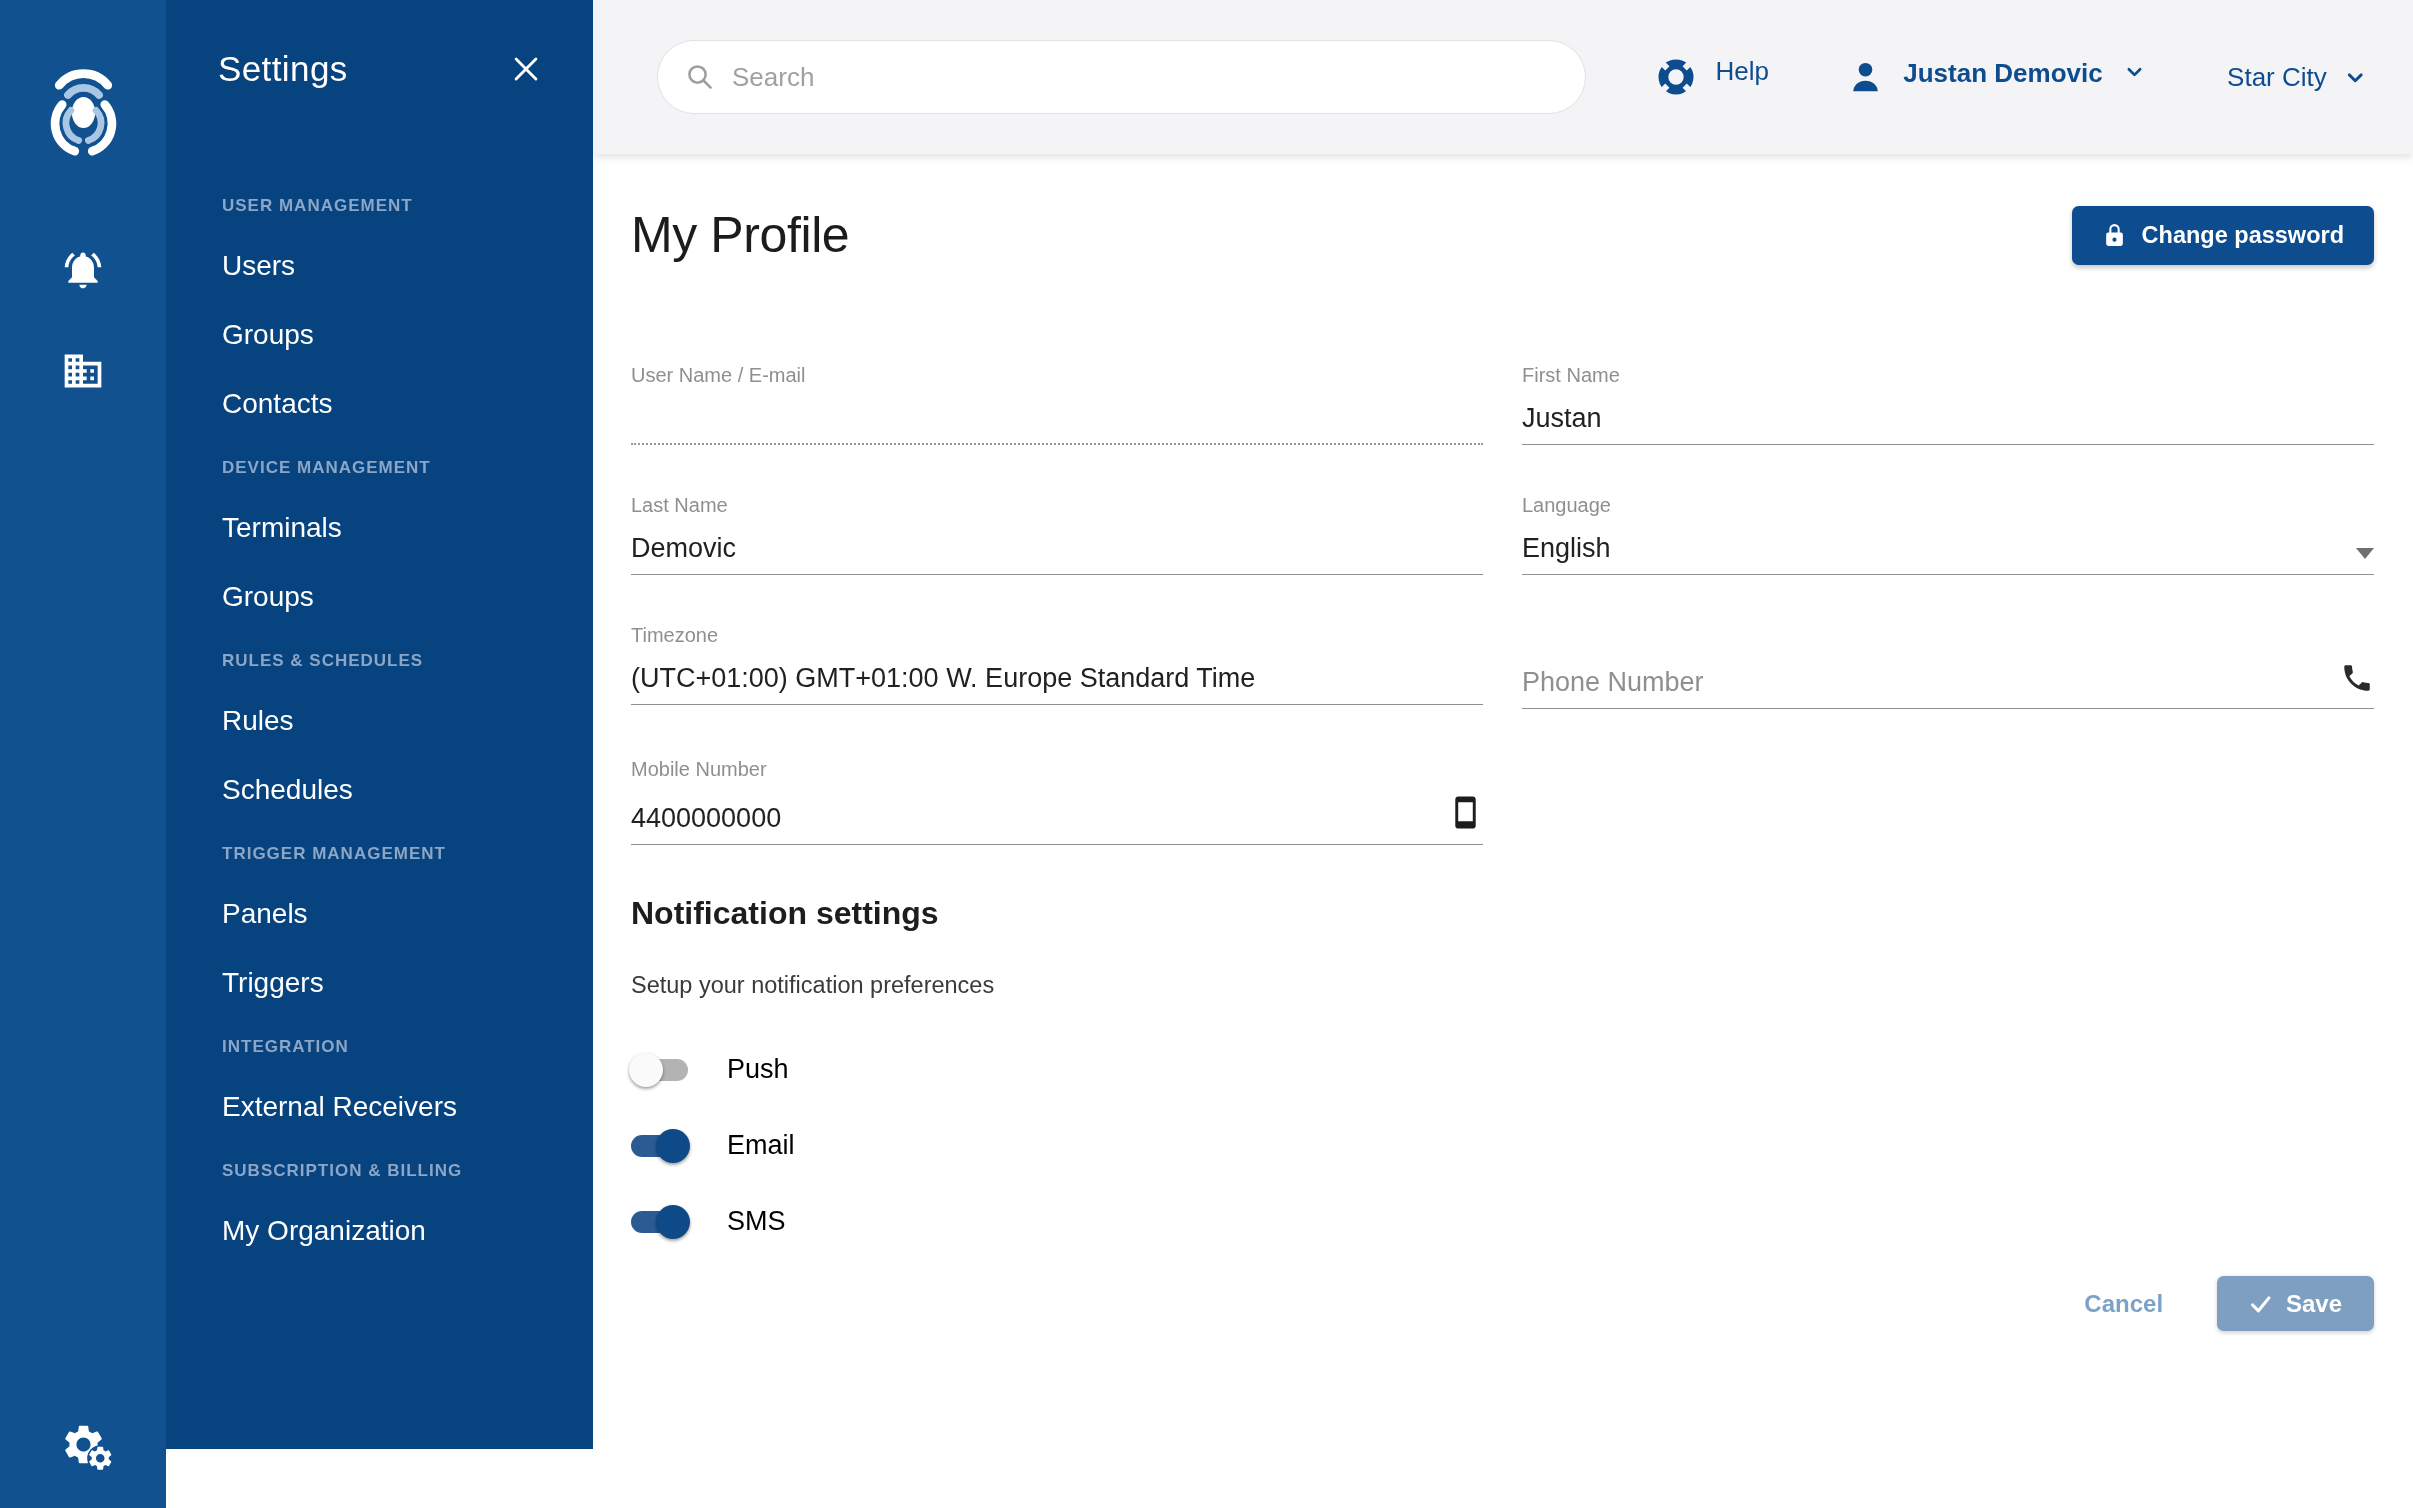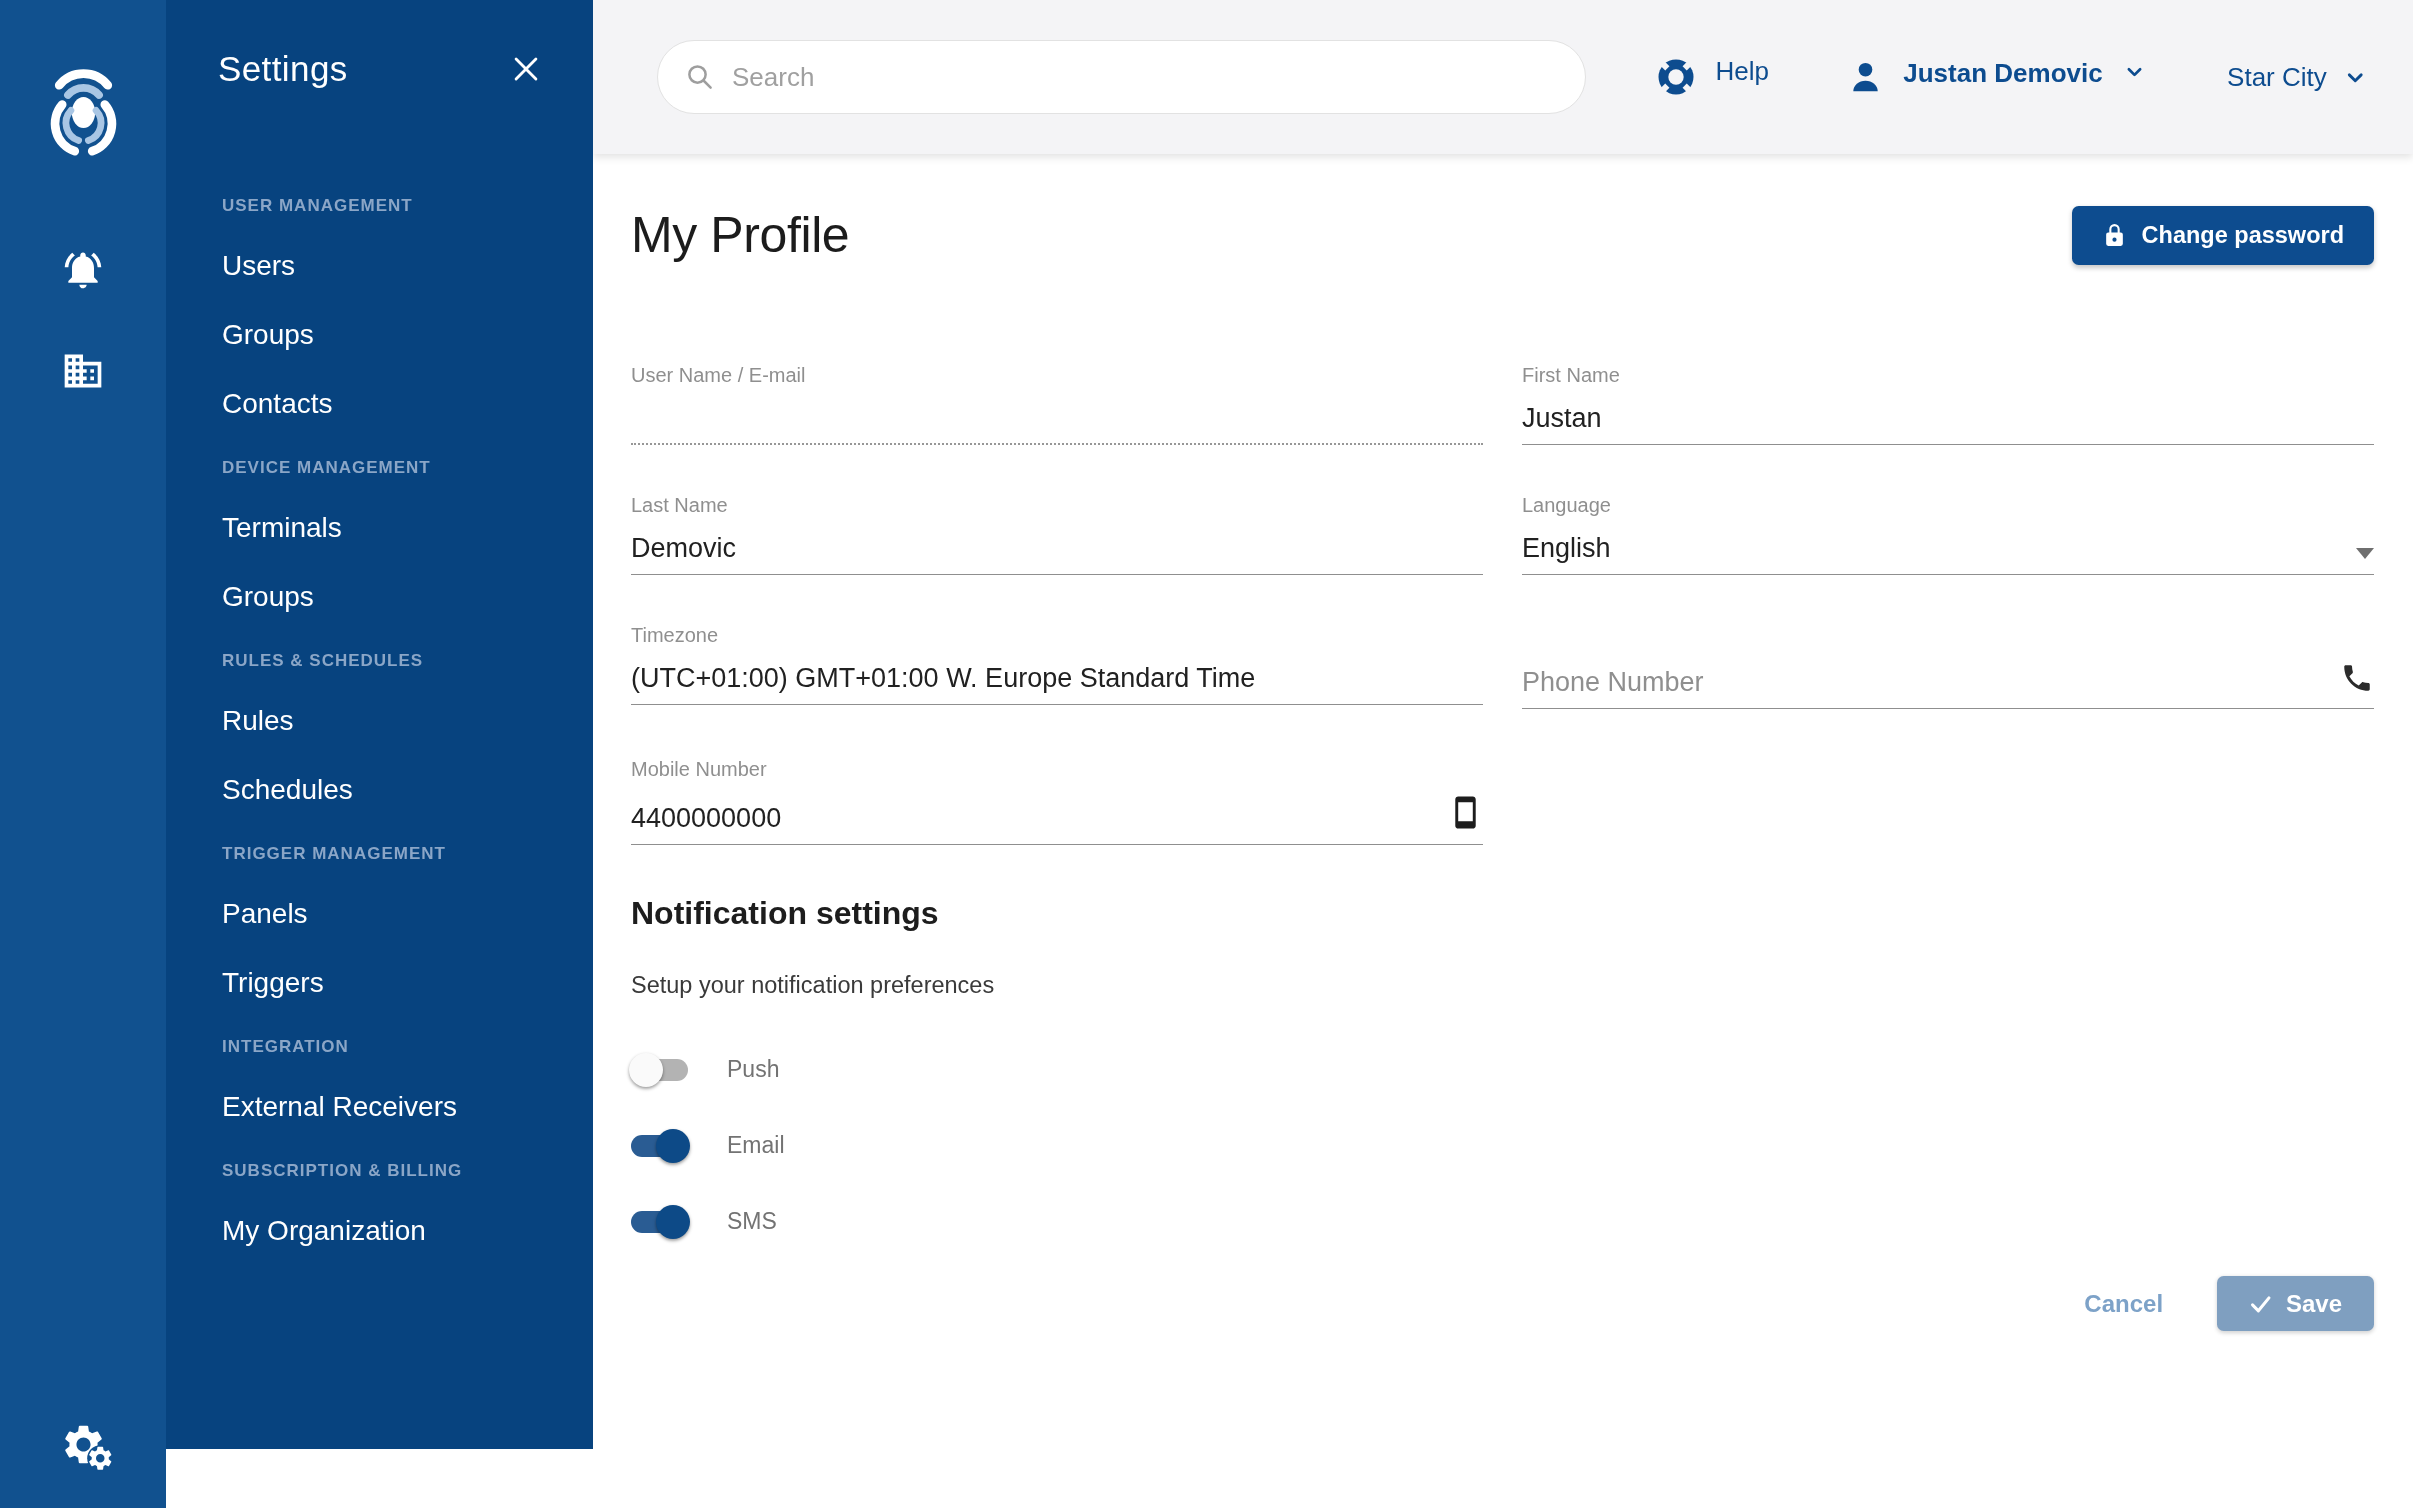--- a/index.html
+++ b/index.html
@@ -59,21 +59,21 @@
   .fvalue.dotted{border-bottom:2.5px dotted #979797;}
   .ph{color:#8f8f8f;}
   .caret{width:0;height:0;border-left:9.2px solid transparent;border-right:9.2px solid transparent;
          border-top:11.7px solid #6f6f6f;margin-bottom:5px;cursor:pointer;}
   .empty-cell{}
 
   .notif-title{font-size:32px;font-weight:bold;color:#1d1d1d;margin-top:1.7px;}
   .notif-sub{font-size:23.5px;color:#3a3a3a;margin-top:40px;}
   .toggles{margin-top:49px;}
   .trow{display:flex;align-items:center;gap:39px;height:42px;margin-bottom:34px;}
-  .tlabel{font-size:23px;color:#737373;}
+  .tlabel{font-size:27px;color:#000000;}
   .switch{position:relative;width:57px;height:23.5px;cursor:pointer;flex:0 0 auto;}
   .switch .track{position:absolute;left:0;top:0.8px;width:57px;height:22px;border-radius:11px;background:#b3b3b3;}
   .switch .thumb{position:absolute;top:-5px;left:-1.7px;width:34px;height:34px;border-radius:50%;background:#fafafa;
                  box-shadow:0 1.7px 3.4px rgba(0,0,0,.4);}
   .switch.on .track{background:#2a5c93;}
   .switch.on .thumb{left:25px;background:#0d4a87;}
 
   .actions{display:flex;justify-content:flex-end;align-items:center;gap:54px;margin-top:22px;}
   .cancel-btn{font-size:24px;font-weight:bold;color:var(--cancel);background:none;border:none;cursor:pointer;
               font-family:"Liberation Sans",sans-serif;}

